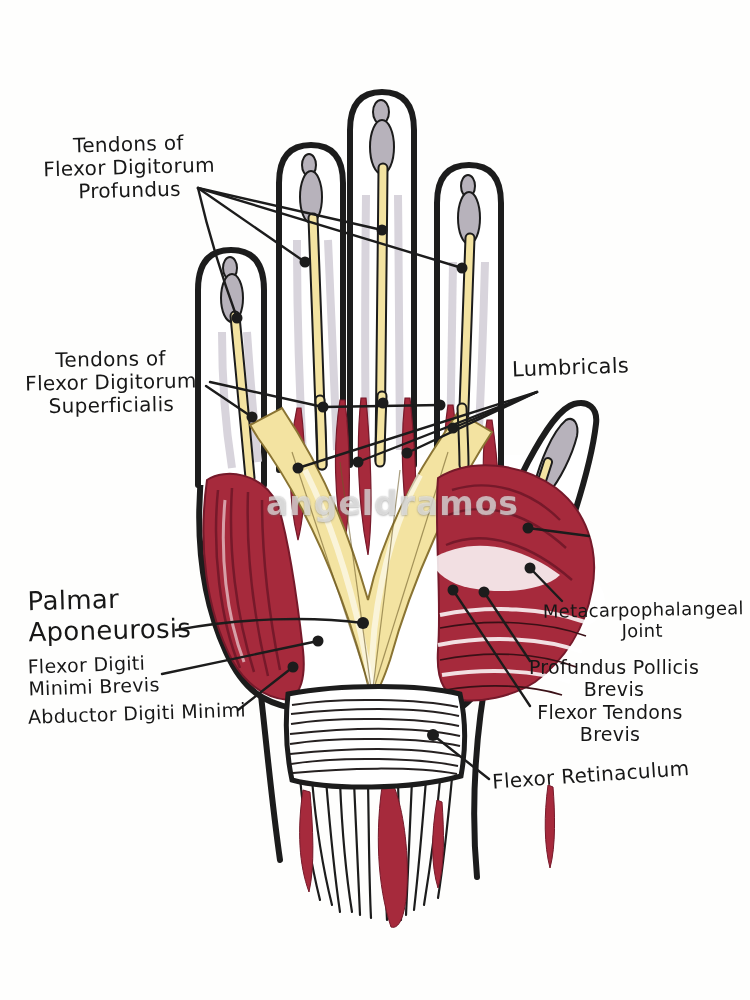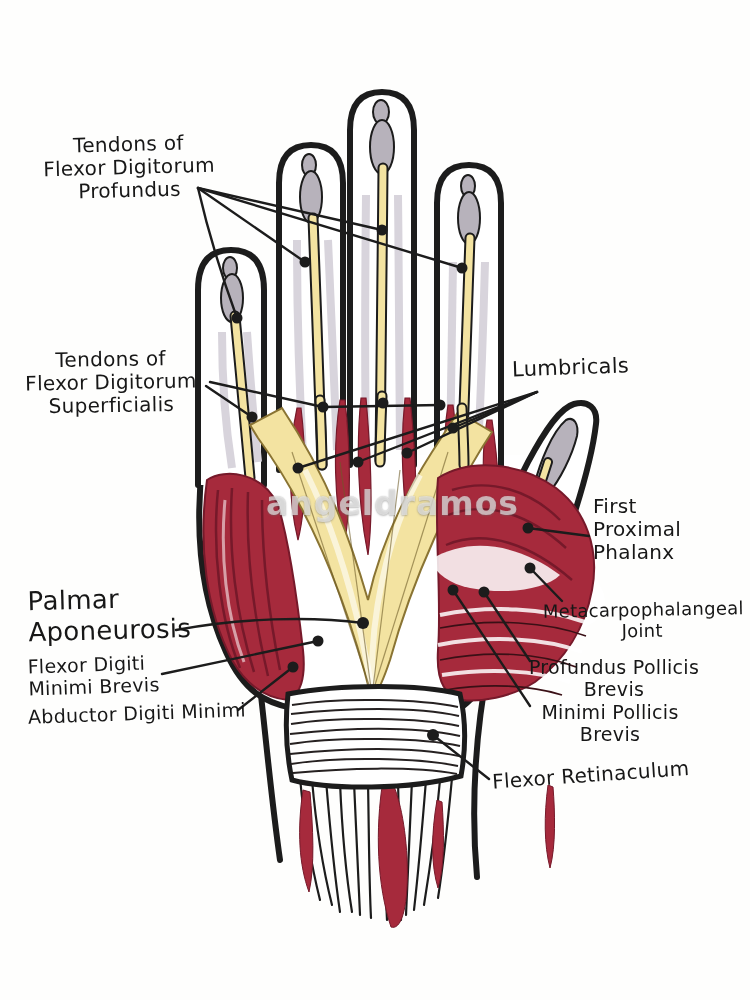--- a/index.html
+++ b/index.html
@@ -233,30 +233,27 @@
 <div class="lbl" style="left:512px; top:356px; width:140px; font-size:21px; transform:rotate(-2deg);">Lumbricals</div>
 
 <div class="lbl" style="left:28px; top:584px; width:170px; font-size:26px; line-height:1.18; transform:rotate(-1.5deg);">Palmar
 Aponeurosis</div>
 
 <div class="lbl" style="left:28px; top:654px; width:150px; font-size:19px; transform:rotate(-2deg);">Flexor Digiti
 Minimi Brevis</div>
 
 <div class="lbl" style="left:28px; top:703px; width:220px; font-size:19px; transform:rotate(-2deg);">Abductor Digiti Minimi</div>
 
-<div class="lbl" style="left:593px; top:495px; width:120px; font-size:20px;">First
-Proximal
-Phalanx</div>
 
 <div class="lbl c" style="left:543px; top:600px; width:198px; font-size:18px; transform:rotate(-1deg);">Metacarpophalangeal
 Joint</div>
 
 <div class="lbl c" style="left:522px; top:657px; width:184px; font-size:19px;">Profundus Pollicis
 Brevis</div>
 
-<div class="lbl c" style="left:524px; top:702px; width:172px; font-size:19px;">Minimi Pollicis
+<div class="lbl c" style="left:524px; top:702px; width:172px; font-size:19px;">Flexor Tendons
 Brevis</div>
 
 <div class="lbl" style="left:492px; top:763px; width:220px; font-size:20px; transform:rotate(-4deg);">Flexor Retinaculum</div>
 
 <div class="wm">angeldramos</div>
 
 </div>
 
 </body></html>

